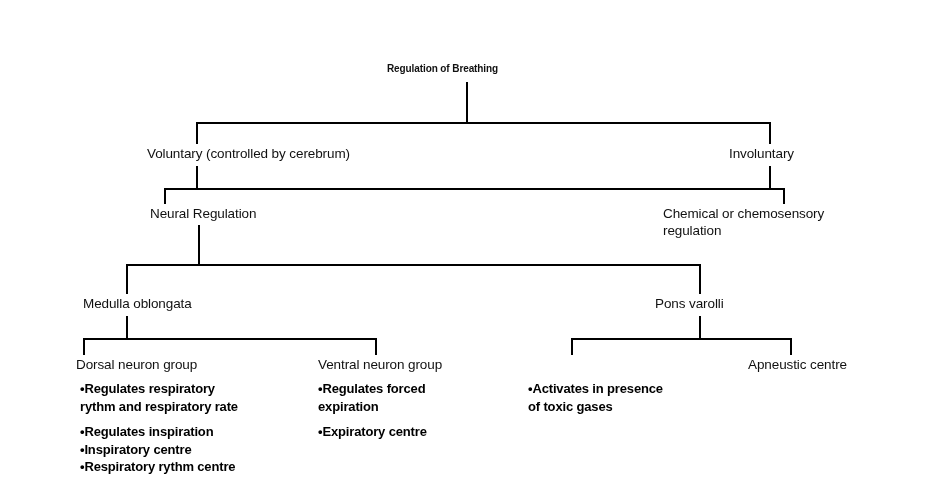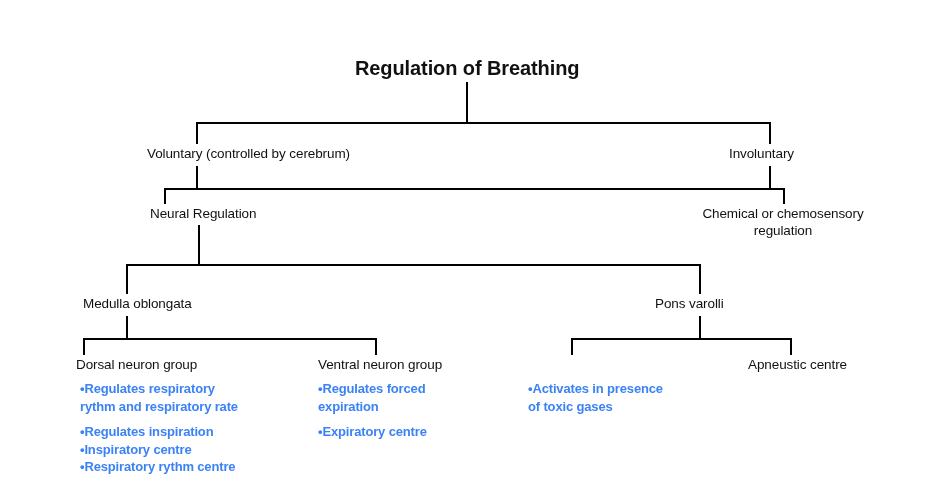--- a/index.html
+++ b/index.html
@@ -20,32 +20,32 @@
     position: absolute;
     font-weight: normal;
     font-size: 13.5px;
     line-height: 17px;
     white-space: nowrap;
     color: #111111;
     letter-spacing: -0.1px;
   }
   .node.wrap {
     white-space: normal;
-    text-align: center;
   }
   .title {
-    font-size: 20px;
+    font-size: 10px;
     font-weight: bold;
+    margin-left: 32px;
   }
   .bullets {
     position: absolute;
     font-weight: bold;
     font-size: 13px;
     line-height: 17.5px;
-    color: #3b82f6;
+    color: #000000;
     letter-spacing: -0.15px;
   }
   .bullets .bl {
     margin: 0;
     padding: 0;
   }
   .gap {
     height: 8px;
   }
   

